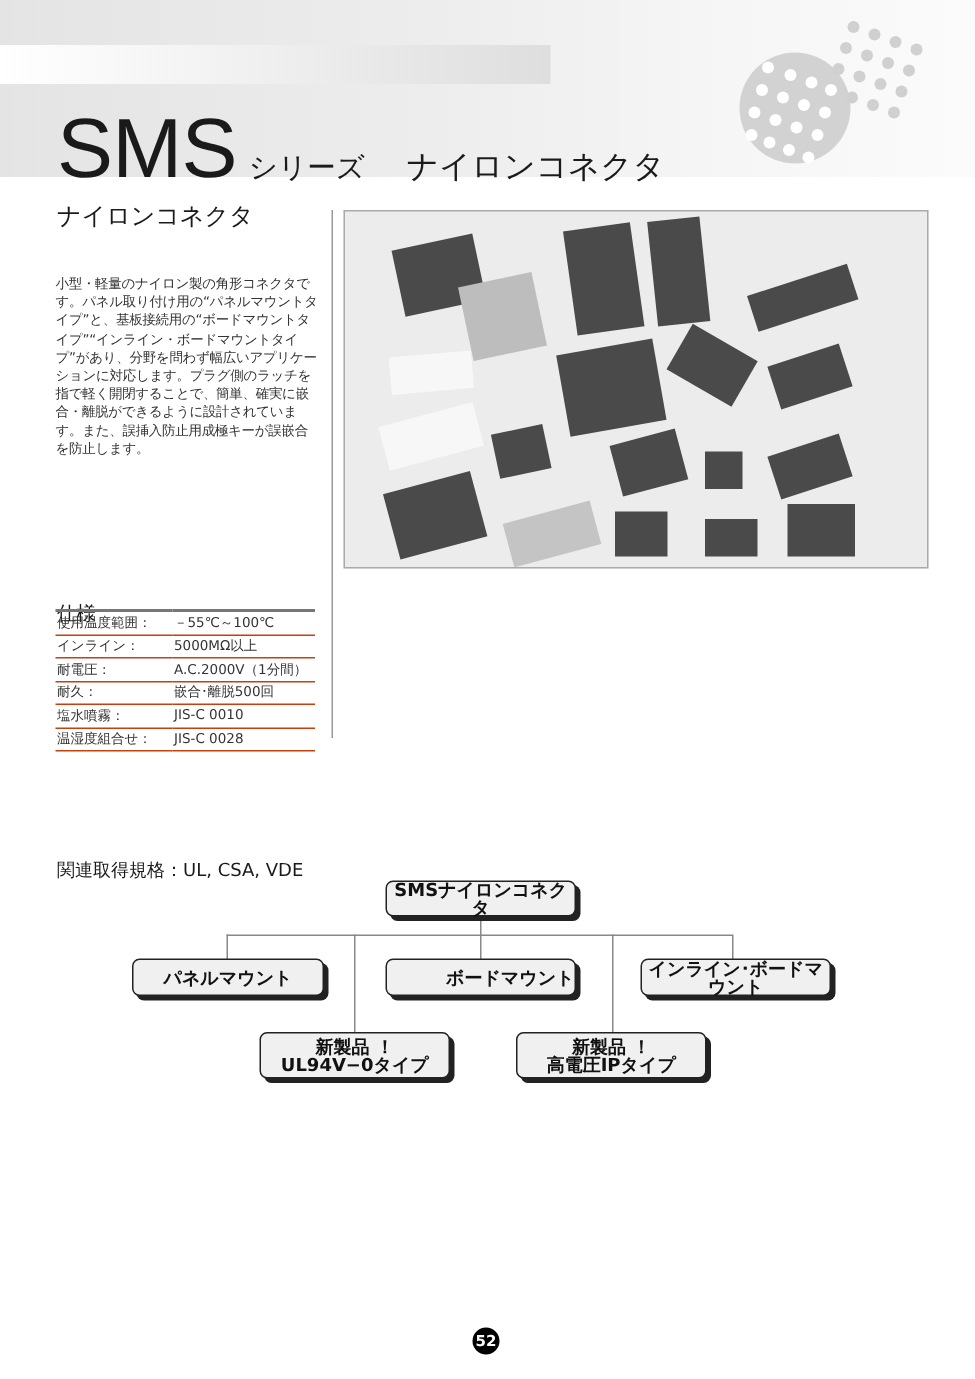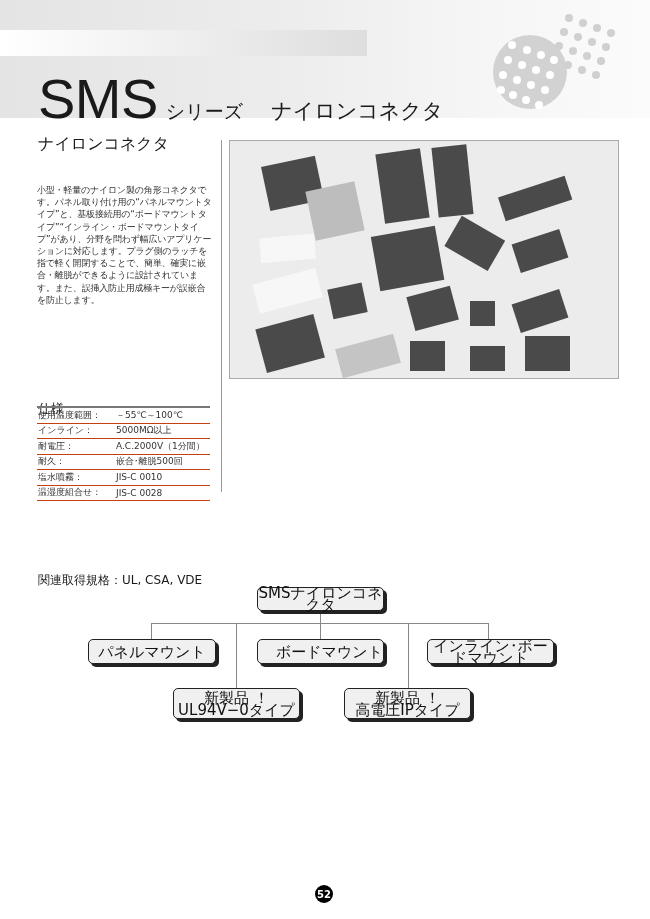--- a/index.html
+++ b/index.html
@@ -44,22 +44,22 @@
   }
   .spec-table tr:first-child td { border-top: 2px solid #777; }
   .spec-table td.k { width: 77px; }
 
   .related { position: absolute; left: 38px; top: 552px; font-size: 12px; color: #1a1a1a; margin-top: 20px; }
 
   .box {
     position: absolute; box-sizing: border-box; background: #f0f0f0;
     border: 1px solid #222; border-radius: 5px;
     box-shadow: 3px 3px 0 #222;
-    font-size: 15px; color: #111; text-align: center;
-    display: flex; flex-direction: column; justify-content: center; line-height: 12px;
+    font-size: 12px; color: #111; text-align: center;
+    display: flex; flex-direction: column; justify-content: center; line-height: 12px; font-weight: bold;
   }
   .ln { position: absolute; background: #888; }
 
   .page-num {
     position: absolute; left: 315px; top: 885px; width: 18px; height: 18px; border-radius: 50%;
     background: #000000; color: #fff; font-size: 10px; font-weight: bold;
     display: flex; align-items: center; justify-content: center;
   }
 </style>
 </head>

